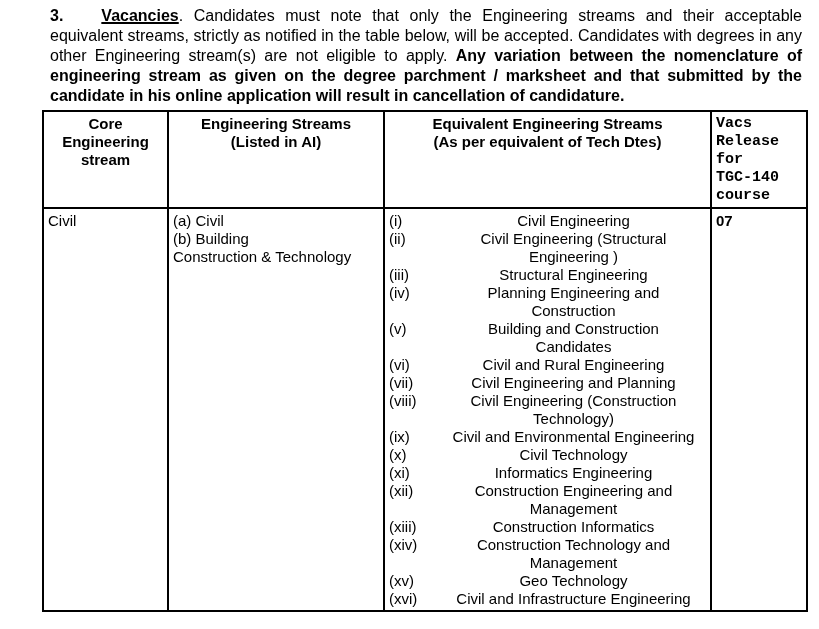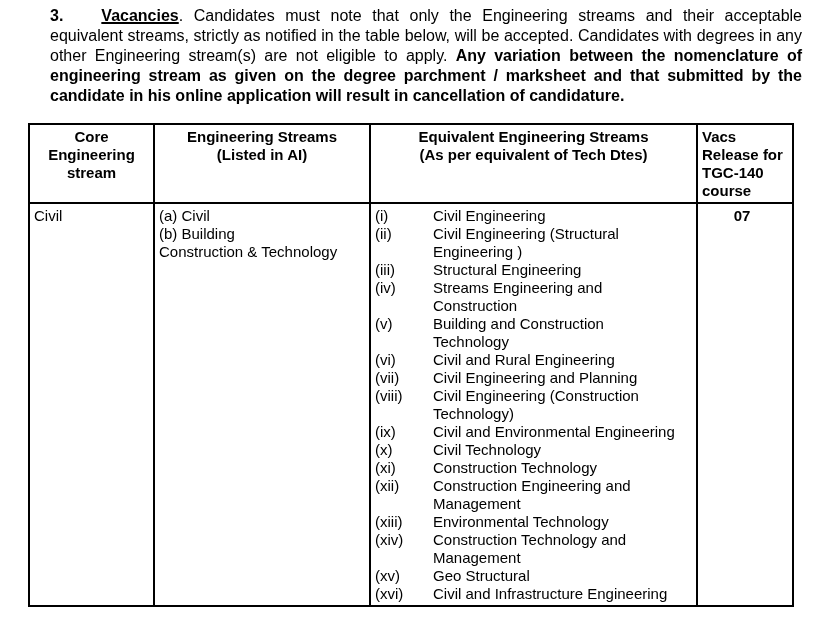--- a/index.html
+++ b/index.html
@@ -8,66 +8,66 @@
   }
   body {
     width: 819px;
     height: 629px;
     background: #ffffff;
     color: #000000;
     font-family: "Liberation Sans", sans-serif;
     overflow: hidden;
   }
   .para {
-    margin: 6px 16px 17px 50px;
+    margin: 6px 16px 4px 50px;
     width: 752px;
     text-align: justify;
     font-size: 16px;
     line-height: 20px;
   }
   .bold { font-weight: bold; }
   .underline {
     text-decoration: underline;
     text-decoration-thickness: 2px;
   }
   .tab {
     display: inline-block;
     width: 38px;
   }
   table.vac {
-    margin-left: 28px;
+    margin-left: 42px;
     width: 764px;
     border-collapse: collapse;
     table-layout: fixed;
     font-size: 15px;
   }
   table.vac, table.vac th, table.vac td {
     border: 2px solid #000000;
   }
   table.vac th {
     font-weight: bold;
     line-height: 18px;
     vertical-align: top;
     padding: 3px 4px 2px 4px;
     white-space: pre-line;
   }
   th.h-center { text-align: center; }
-  th.h-left   { text-align: left; padding-left: 5px; }
+  th.h-left   { text-align: left; padding-left: 5px; font-family: Liberation Mono, monospace; }
   table.vac td {
     vertical-align: top;
     line-height: 18px;
     padding: 3px 10px 2px 4px;
   }
   td.core   { padding-left: 16px; }
   td.streams{ white-space: pre-line; padding-left: 6px; border-radius: 19px; }
   td.equiv  { padding: 3px 2px 2px 7px; }
-  td.vacs   { text-align: center; font-weight: bold; }
+  td.vacs   { text-align: left; font-weight: bold; }
   .equiv-item { display: flex; }
   .equiv-num  { flex: 0 0 58px; width: 58px; }
-  .equiv-name { flex: 1 1 auto; white-space: pre-line; }
+  .equiv-name { flex: 1 1 auto; white-space: pre-line; text-align: center; }
 </style>
 </head>
 <body>
 
 <div>
 
   <p class="para"><span class="bold">3.</span><span class="tab"></span><span class="bold underline">Vacancies</span><span>. Candidates must note that only the Engineering streams and their acceptable equivalent streams, strictly as notified in the table below, will be accepted. Candidates with degrees in any other Engineering stream(s) are not eligible to apply. </span><span class="bold">Any variation between the nomenclature of engineering stream as given on the degree parchment / marksheet and that submitted by the candidate in his online application will result in cancellation of candidature.</span></p>
 
   <table class="vac">
     <colgroup>
@@ -110,28 +110,28 @@
 Engineering )</span>
   </div>
 
   <div class="equiv-item">
     <span class="equiv-num">(iii)</span>
     <span class="equiv-name">Structural Engineering</span>
   </div>
 
   <div class="equiv-item">
     <span class="equiv-num">(iv)</span>
-    <span class="equiv-name">Streams Engineering and
+    <span class="equiv-name">Planning Engineering and
 Construction</span>
   </div>
 
   <div class="equiv-item">
     <span class="equiv-num">(v)</span>
     <span class="equiv-name">Building and Construction
-Technology</span>
+Candidates</span>
   </div>
 
   <div class="equiv-item">
     <span class="equiv-num">(vi)</span>
     <span class="equiv-name">Civil and Rural Engineering</span>
   </div>
 
   <div class="equiv-item">
     <span class="equiv-num">(vii)</span>
     <span class="equiv-name">Civil Engineering and Planning</span>
@@ -148,43 +148,43 @@
     <span class="equiv-name">Civil and Environmental Engineering</span>
   </div>
 
   <div class="equiv-item">
     <span class="equiv-num">(x)</span>
     <span class="equiv-name">Civil Technology</span>
   </div>
 
   <div class="equiv-item">
     <span class="equiv-num">(xi)</span>
-    <span class="equiv-name">Construction Technology</span>
+    <span class="equiv-name">Informatics Engineering</span>
   </div>
 
   <div class="equiv-item">
     <span class="equiv-num">(xii)</span>
     <span class="equiv-name">Construction Engineering and
 Management</span>
   </div>
 
   <div class="equiv-item">
     <span class="equiv-num">(xiii)</span>
-    <span class="equiv-name">Environmental Technology</span>
+    <span class="equiv-name">Construction Informatics</span>
   </div>
 
   <div class="equiv-item">
     <span class="equiv-num">(xiv)</span>
     <span class="equiv-name">Construction Technology and
 Management</span>
   </div>
 
   <div class="equiv-item">
     <span class="equiv-num">(xv)</span>
-    <span class="equiv-name">Geo Structural</span>
+    <span class="equiv-name">Geo Technology</span>
   </div>
 
   <div class="equiv-item">
     <span class="equiv-num">(xvi)</span>
     <span class="equiv-name">Civil and Infrastructure Engineering</span>
   </div>
 </div>
         </td>
         <td class="vacs">07</td>
       </tr>

